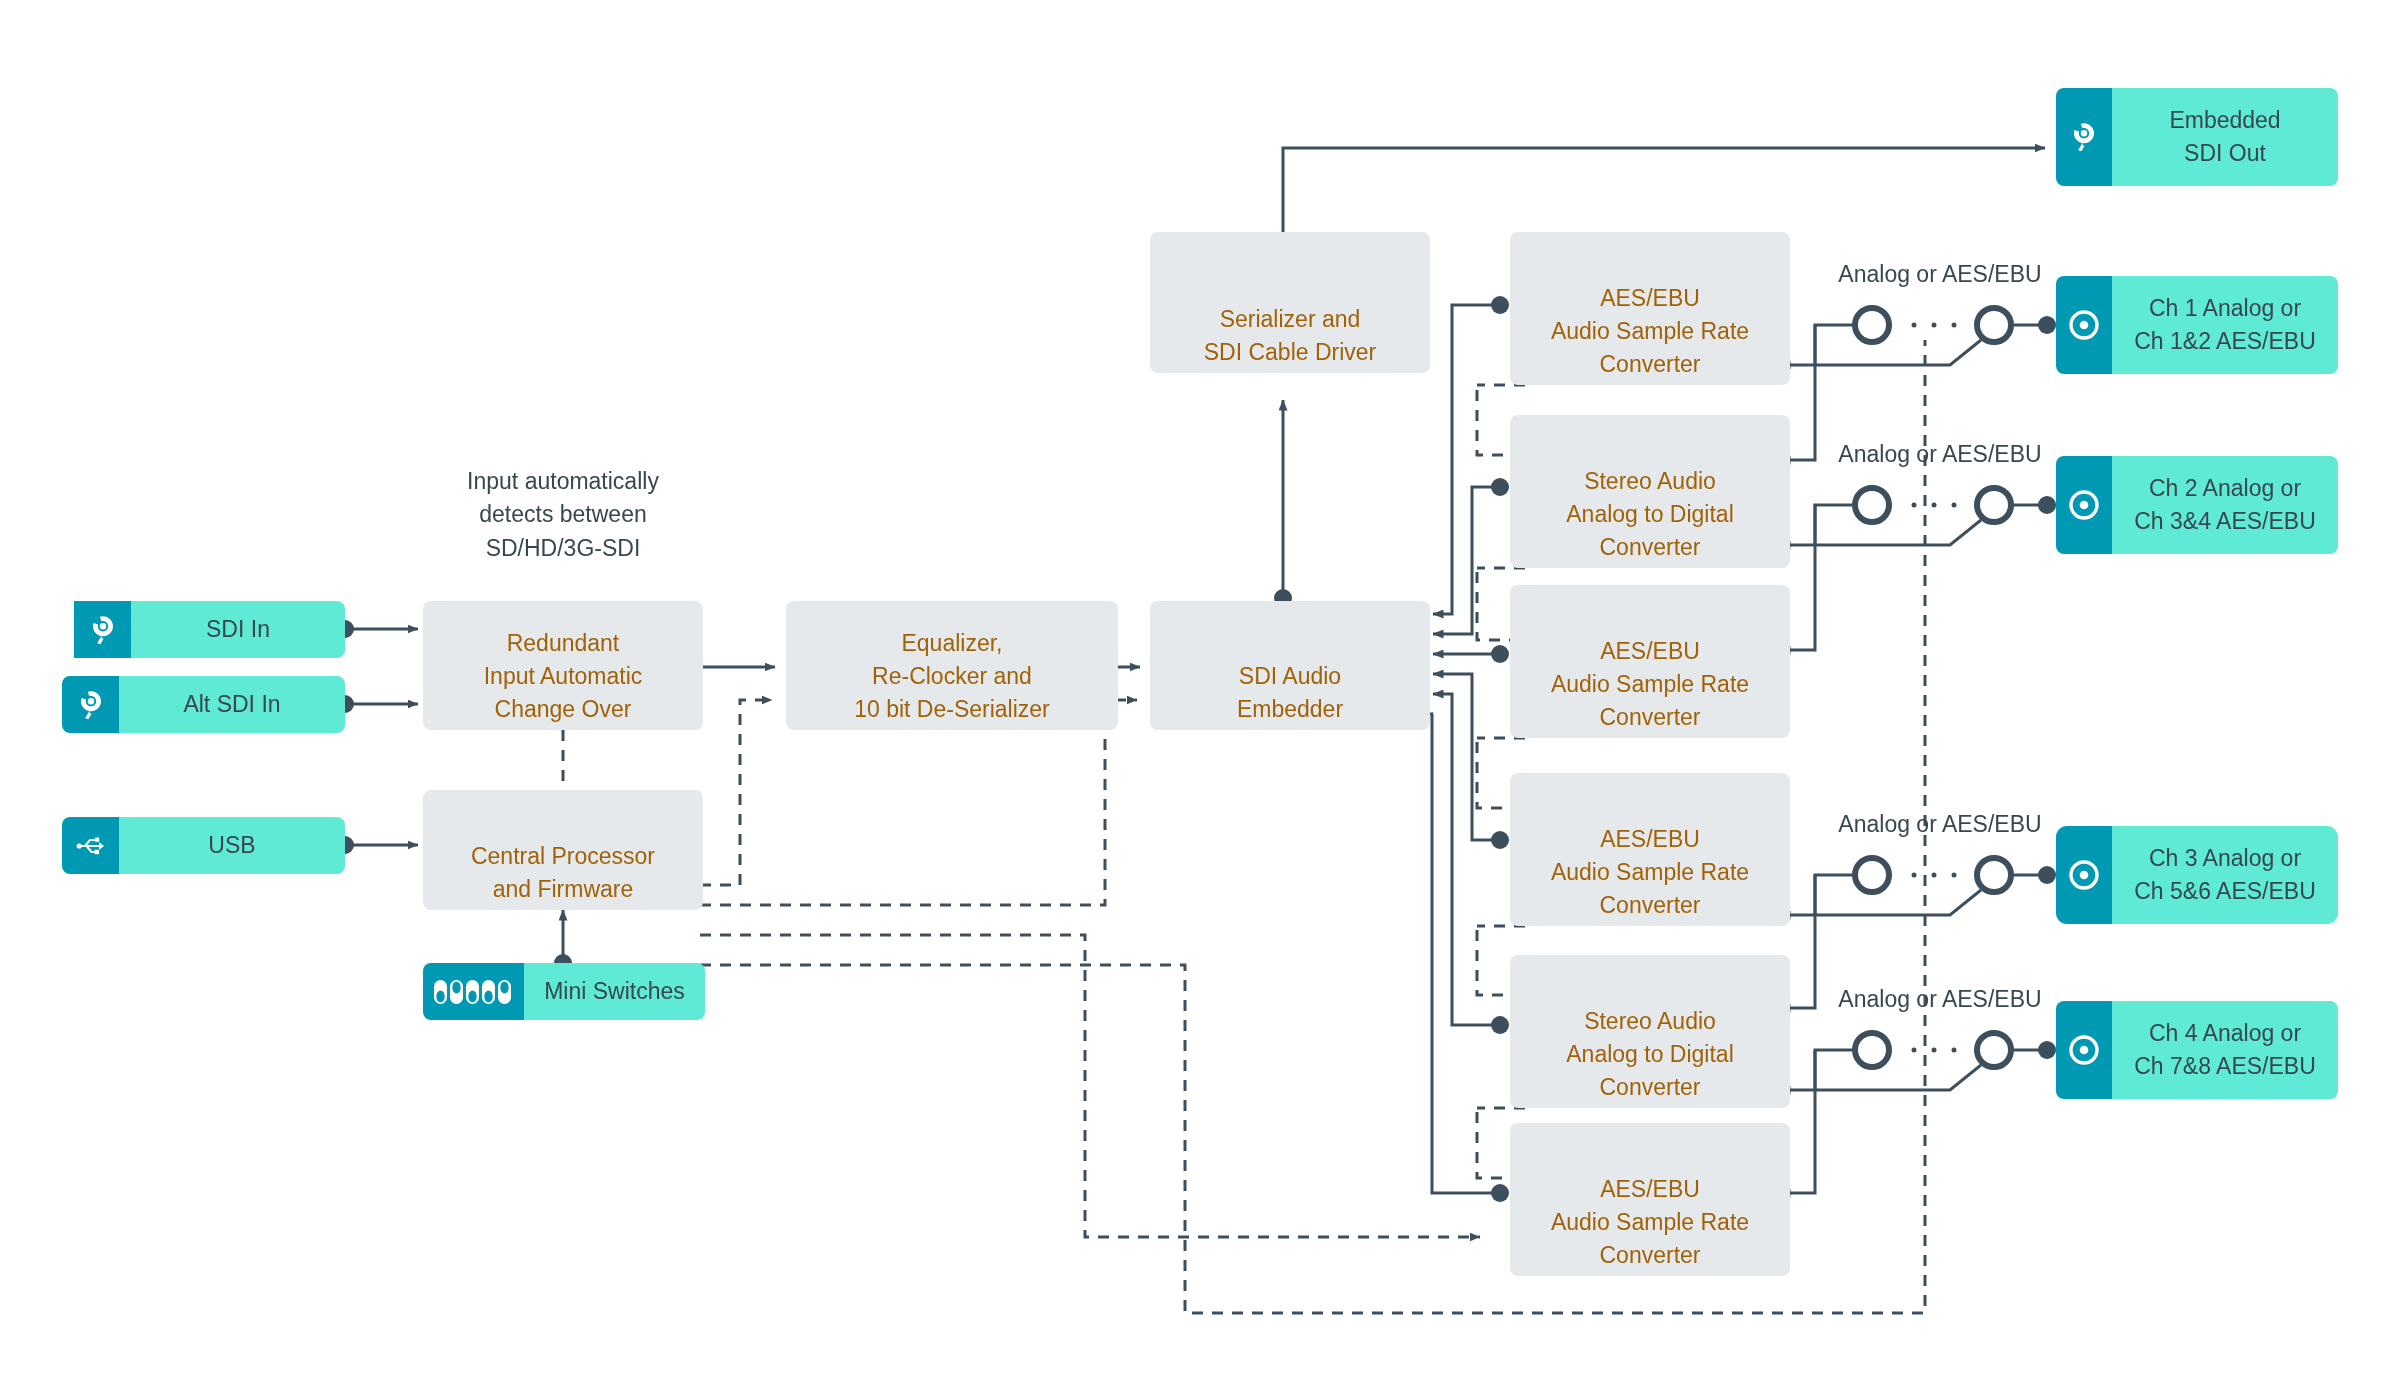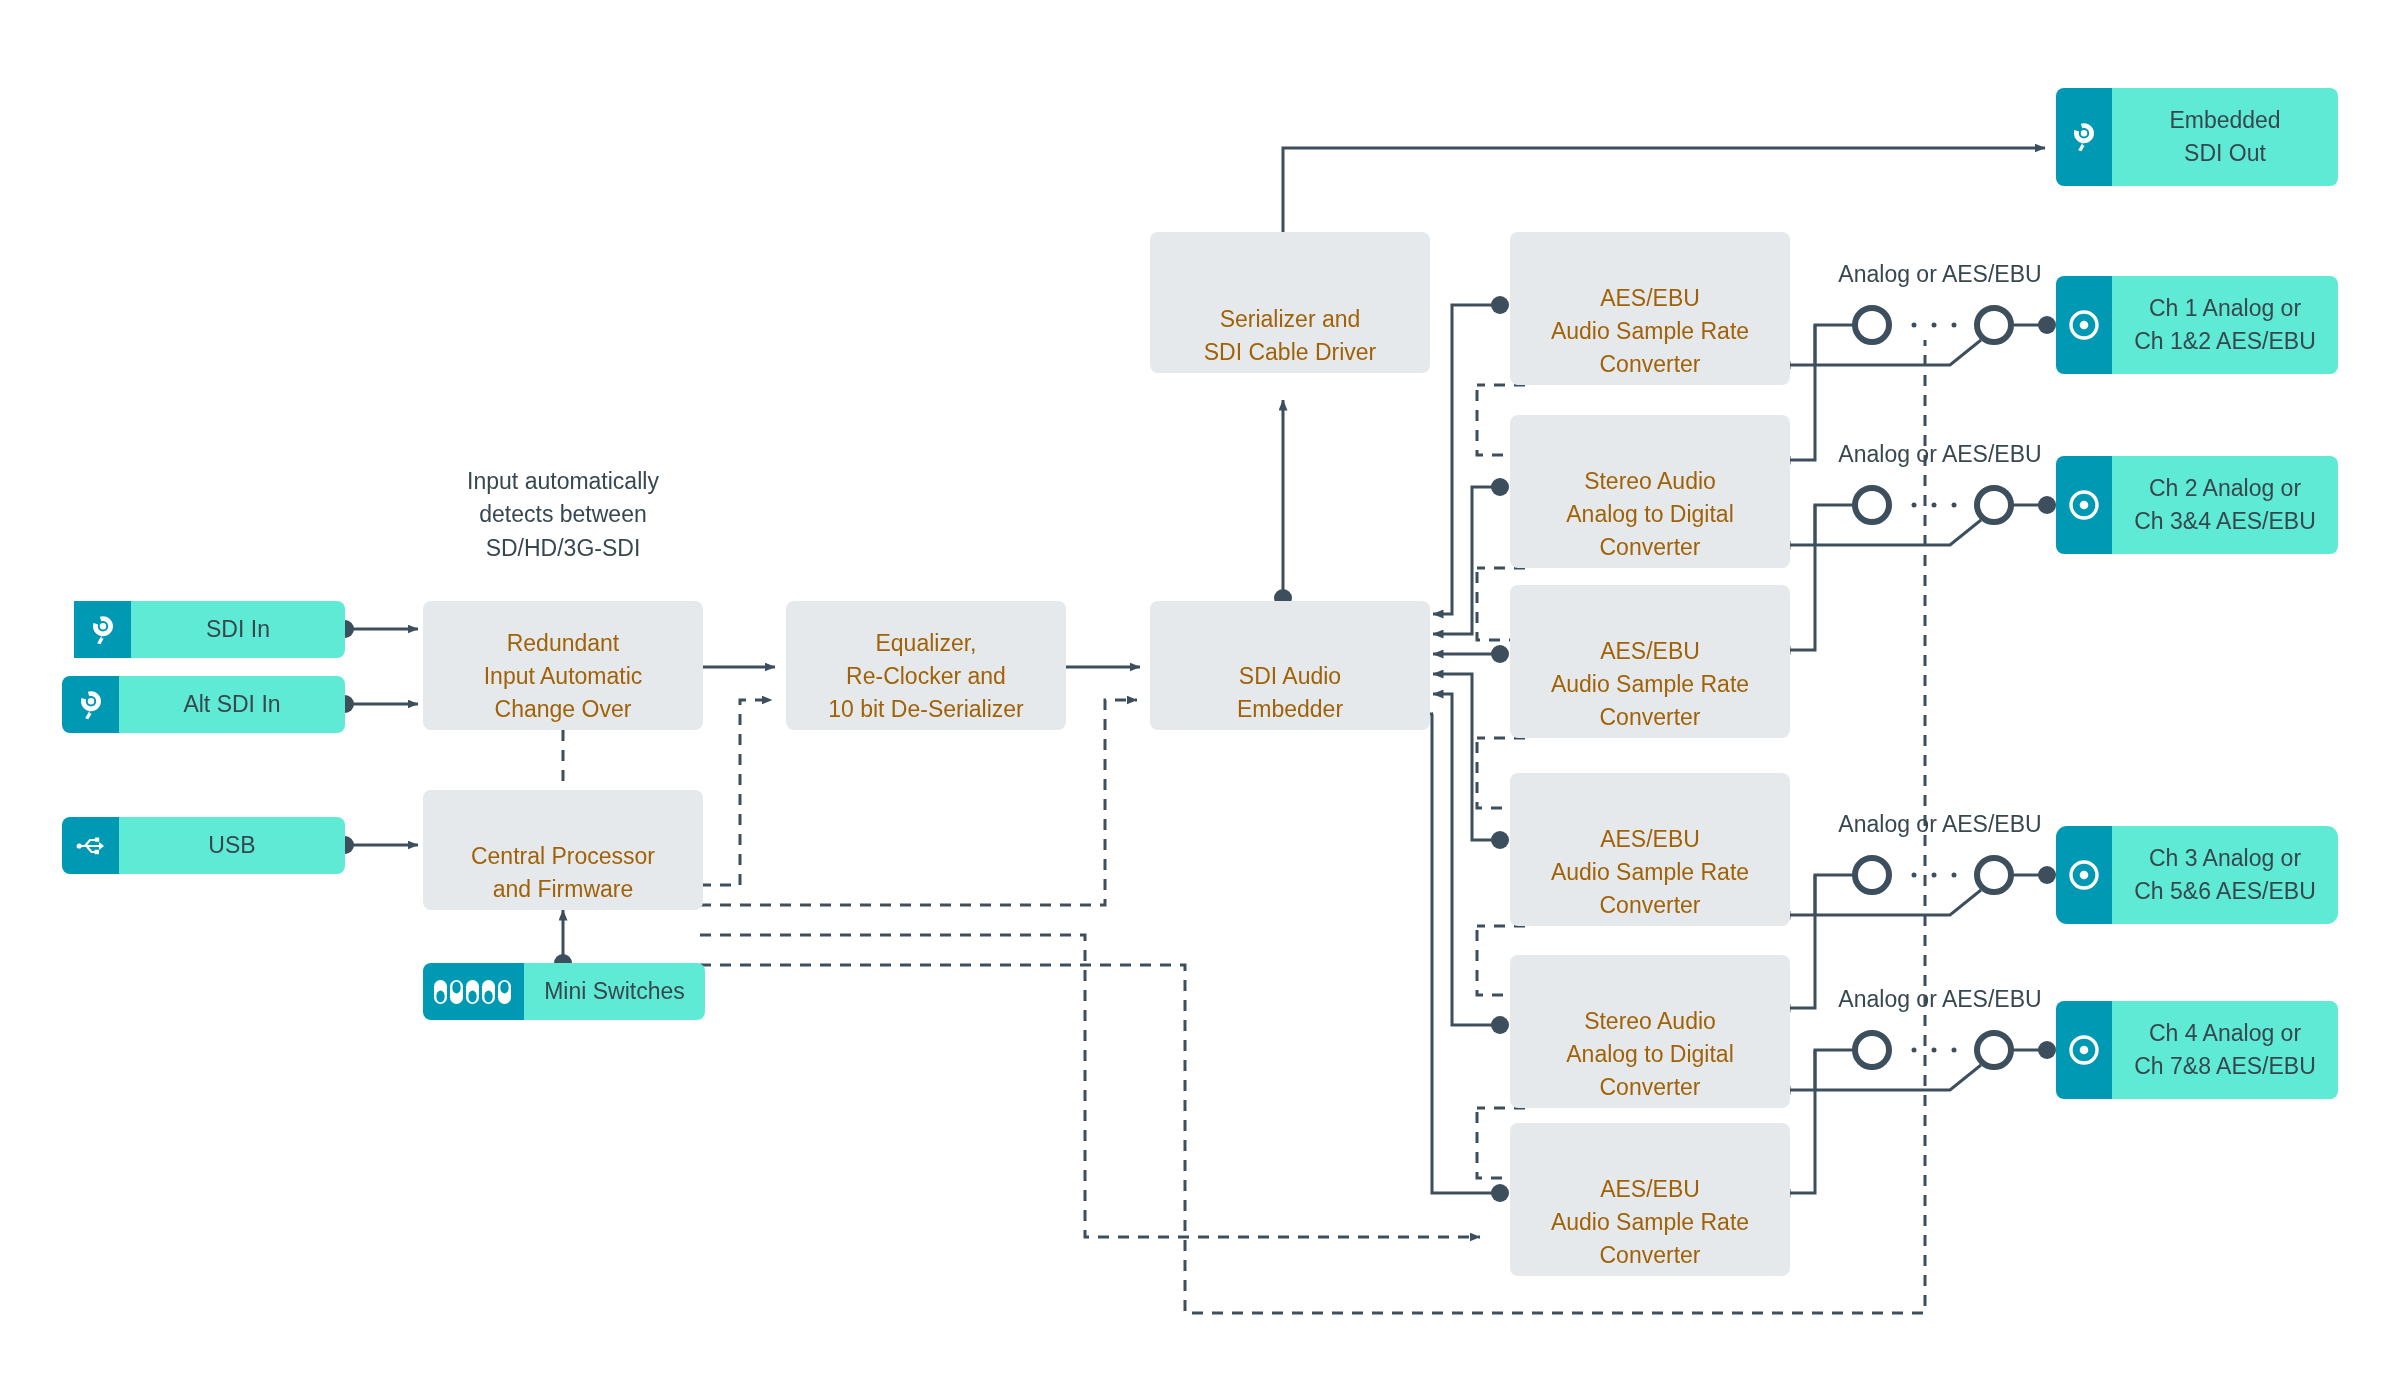--- a/index.html
+++ b/index.html
@@ -292,21 +292,21 @@
   </div>
 
   <div class="pbox" style="left:423px; top:601px; width:280px; height:129px;">
     <div class="lines">
       <div>Redundant</div>
       <div>Input Automatic</div>
       <div>Change Over</div>
     </div>
   </div>
 
-  <div class="pbox" style="left:786px; top:601px; width:280px; height:129px;">
+  <div class="pbox" style="left:786px; top:601px; width:332px; height:129px;">
     <div class="lines">
       <div>Equalizer,</div>
       <div>Re-Clocker and</div>
       <div>10 bit De-Serializer</div>
     </div>
   </div>
 
   <div class="pbox" style="left:423px; top:790px; width:280px; height:120px;">
     <div class="lines">
       <div>Central Processor</div>

